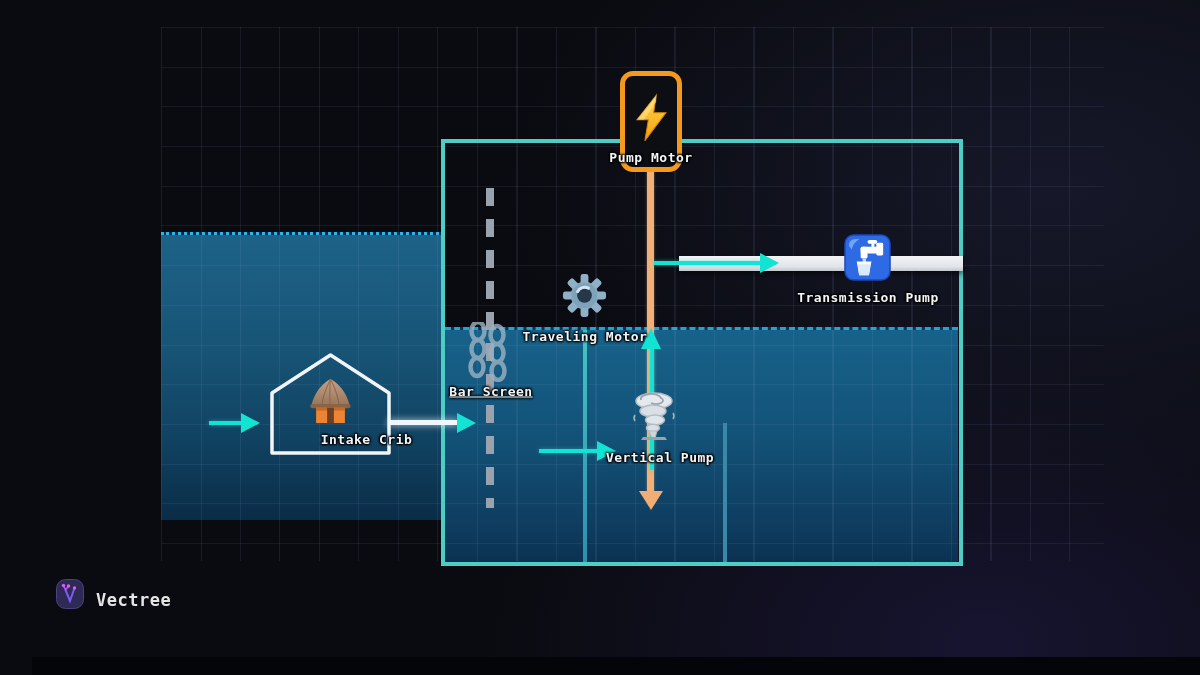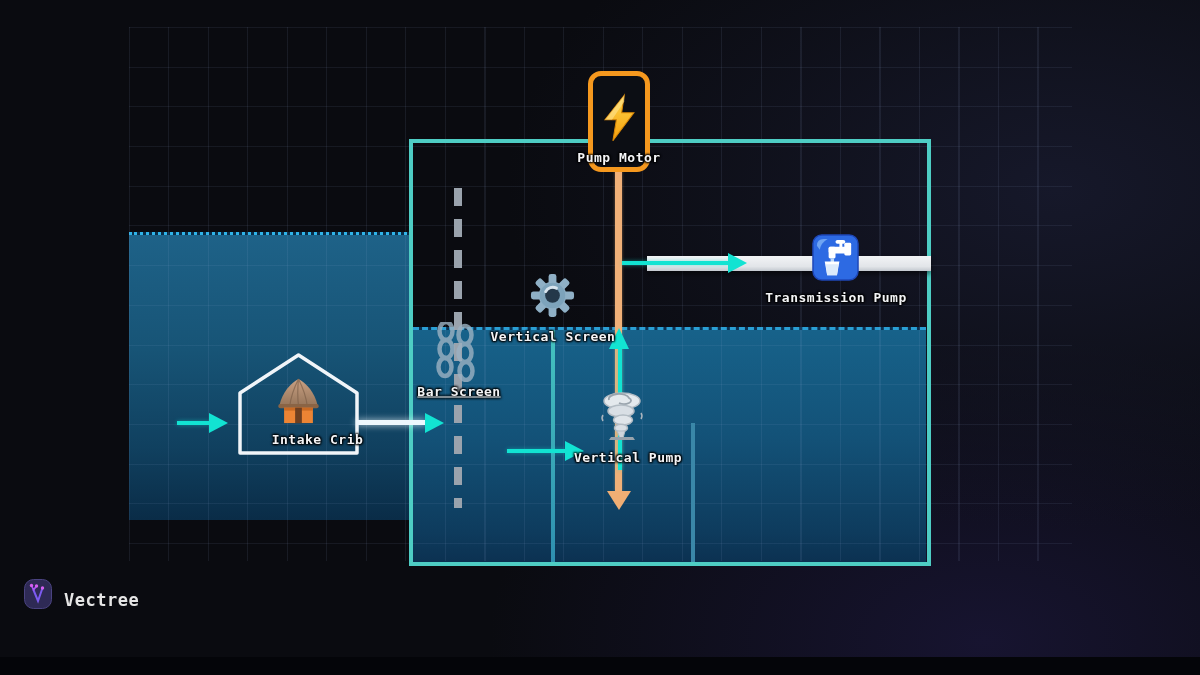--- a/index.html
+++ b/index.html
@@ -4,21 +4,21 @@
 <style>
   html,body{margin:0;padding:0;}
   body{
     width:1200px;height:675px;overflow:hidden;
     font-family:"DejaVu Sans Mono","Liberation Mono",monospace;
     background:
       radial-gradient(1000px 620px at 88% 28%, #16182a 0%, rgba(22,24,42,0) 55%),
       radial-gradient(900px 560px at 82% 95%, #171430 0%, rgba(23,20,48,0) 55%),
       #0a0b10;
   }
-  .stage{position:relative;width:1160px;height:675px;}
+  .stage{position:relative;width:1160px;height:675px;margin-left:32px;}
 
   
   .grid{
     position:absolute;left:129px;top:27px;width:943px;height:534px;z-index:2;
     background-image:
       repeating-linear-gradient(to right, rgba(150,170,215,0.10) 0 1px, transparent 1px 39.5px),
       repeating-linear-gradient(to bottom, rgba(150,170,215,0.09) 0 1px, transparent 1px 39.7px);
     pointer-events:none;
   }
 
@@ -102,21 +102,21 @@
   .lbl{
     position:absolute;z-index:8;transform:translate(-50%,-50%);
     font:bold 13px "DejaVu Sans Mono","Liberation Mono",monospace;
     color:#f3f4f6;white-space:nowrap;letter-spacing:0.5px;
     text-shadow:1px 1px 2px rgba(0,0,0,0.95),-1px -1px 2px rgba(0,0,0,0.95),1px -1px 2px rgba(0,0,0,0.95),-1px 1px 2px rgba(0,0,0,0.95);
   }
   .lbl-pump{left:619px;top:157px;}
   .lbl-trans{left:836px;top:297px;}
   .lbl-travel{left:553px;top:336px;}
   .lbl-bar{left:459px;top:391px;text-decoration:underline;}
-  .lbl-crib{left:298px;top:439px;padding-left:39px;}
+  .lbl-crib{left:315px;top:439px;padding-left:39px;}
   .lbl-vert{left:620px;top:457px;padding-left:16px;}
 
   
   .footer-strip{position:absolute;left:0;top:657px;width:1200px;height:18px;background:#040509;z-index:1;}
   .logo{position:absolute;left:24px;top:579px;width:28px;height:30px;z-index:9;}
   .brand{
     position:absolute;left:64px;top:590px;z-index:9;
     font:bold 17px "DejaVu Sans Mono","Liberation Mono",monospace;color:#e5e5e5;letter-spacing:0.5px;
   }
   .title{
@@ -231,21 +231,21 @@
     <ellipse cx="26" cy="20" rx="13" ry="6" fill="#d9dfe5" stroke="#b3bcc4" stroke-width="1.5"></ellipse>
     <ellipse cx="28" cy="29" rx="9.5" ry="5" fill="#e0e5ea" stroke="#b3bcc4" stroke-width="1.5"></ellipse>
     <ellipse cx="26" cy="37" rx="6.5" ry="3.8" fill="#d9dfe5" stroke="#b3bcc4" stroke-width="1.5"></ellipse>
     <path d="M22 40 L30 40 L28 47 L25 47 Z" fill="#cfd6dc" stroke="#b3bcc4" stroke-width="1"></path>
     <path d="M16 46 L38 46 L40 49 L14 49 Z" fill="#98a3ac"></path>
     <path d="M8 24 q-2 3 0 6 M46 22 q2 3 0 6" stroke="#aab4bd" stroke-width="1.5" fill="none"></path>
   </svg>
 
   <div class="lbl lbl-pump">Pump Motor</div>
   <div class="lbl lbl-trans">Transmission Pump</div>
-  <div class="lbl lbl-travel">Vertical Screen</div>
+  <div class="lbl lbl-travel">Traveling Motor</div>
   <div class="lbl lbl-bar">Bar Screen</div>
   <div class="lbl lbl-crib">Intake Crib</div>
   <div class="lbl lbl-vert">Vertical Pump</div>
 
   <div class="footer-strip"></div>
   <svg class="logo" viewBox="0 0 28 30">
     <rect x="0.5" y="0.5" width="27" height="29" rx="9" fill="#2e2a55" stroke="#4a4380" stroke-width="1"></rect>
     <path d="M9.5 11 L14 22 L18.5 9" stroke="#7c5bf0" stroke-width="2" fill="none" stroke-linecap="round"></path>
     <path d="M9.5 11 L7.5 6.5 M9.5 11 L12.5 7" stroke="#a855f7" stroke-width="1.6" fill="none" stroke-linecap="round"></path>
     <circle cx="7.5" cy="6.5" r="1.7" fill="#d65ef2"></circle>

